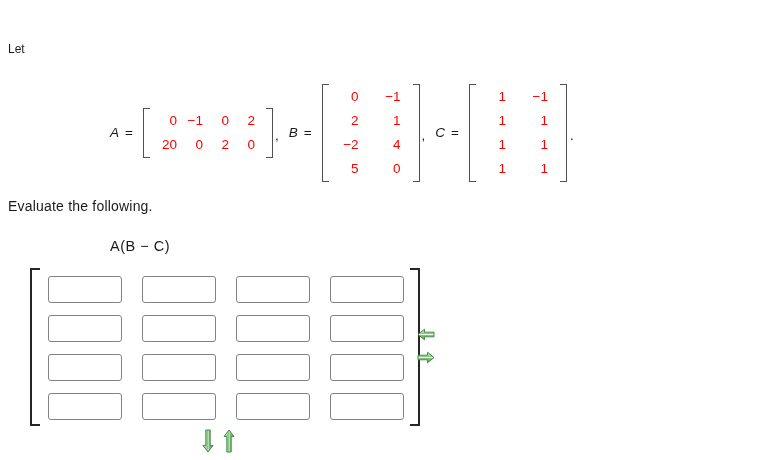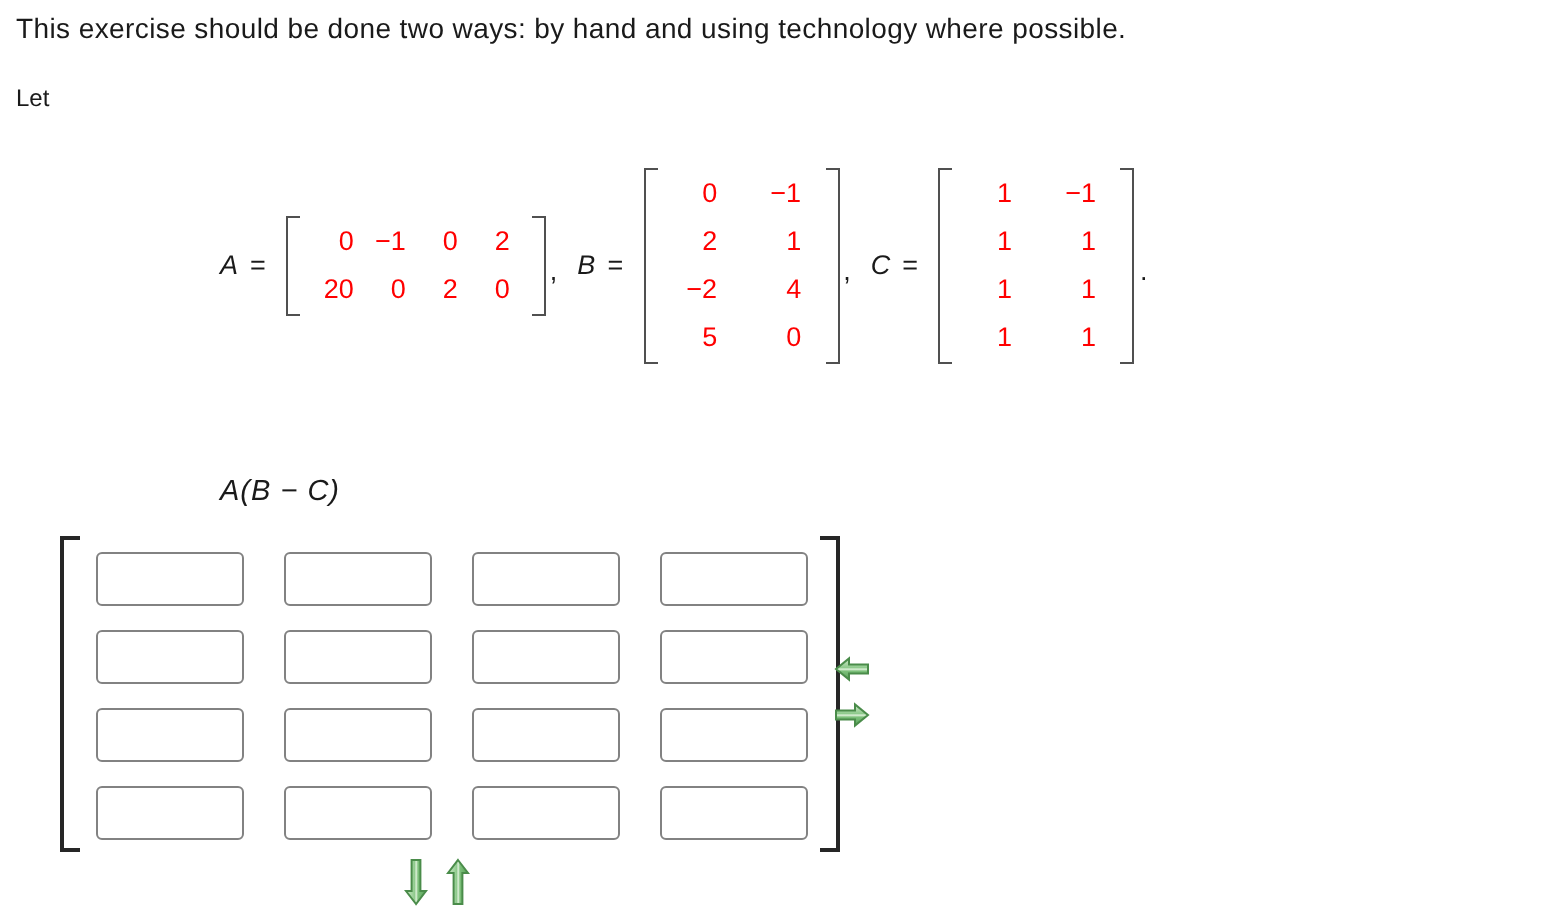--- a/index.html
+++ b/index.html
@@ -7,21 +7,21 @@
     position:relative;
     width:773px;height:460px;
     background:#ffffff;
     font-family:"Liberation Sans", sans-serif;
     color:#1a1a1a;
     overflow:hidden;
   }
   .intro{position:absolute;left:8px;top:6px;font-size:14px;letter-spacing:.2px;}
   .let{position:absolute;left:8px;top:42px;font-size:12px;}
   .evaluate{position:absolute;left:8px;top:198px;font-size:14px;letter-spacing:.2px;}
-  .expr{position:absolute;left:110px;top:238px;font-size:14.5px;font-style:italic;letter-spacing:.5px;}
+  .expr{position:absolute;left:110px;top:238px;font-size:14.5px;letter-spacing:.5px;}
 
   
   .equation{
     position:absolute;left:110px;top:83px;height:99px;
     display:flex;align-items:center;font-size:13.5px;
   }
   .mname{font-style:italic;margin-right:6px;}
   .meq{margin-right:10px;}
   .sep{margin:6px 10px 0 2px;}
   .period{margin:6px 0 0 3px;}
@@ -57,21 +57,20 @@
   .col-controls{position:absolute;left:417px;top:328px;display:flex;flex-direction:column;gap:10px;}
   .row-controls{position:absolute;left:202px;top:429px;display:flex;gap:9px;}
   button.arrow{background:none;border:none;padding:0;margin:0;cursor:pointer;line-height:0;}
   .hidden-defs{position:absolute;width:0;height:0;}
 </style>
 </head>
 <body>
 
 <div class="page">
 
-  <div class="intro">This exercise should be done two ways: by hand and using technology where possible.</div>
   <div class="let">Let</div>
 
   <div class="equation">
     <span class="mname">A</span>
     <span class="meq">=</span>
     <span class="matrix">
       <span class="brk l"></span>
       <span class="mgrid c4">
         <span>0</span>
         <span>−1</span>
@@ -116,20 +115,21 @@
         <span>1</span>
         <span>1</span>
         <span>1</span>
         <span>1</span>
       </span>
       <span class="brk r"></span>
     </span>
     <span class="period">.</span>
   </div>
 
+  <div class="evaluate">Evaluate the following.</div>
   <div class="expr">A(B − C)</div>
 
   <svg class="hidden-defs" aria-hidden="true">
     <defs>
       <linearGradient id="agrad" x1="0" y1="0" x2="0" y2="1">
         <stop offset="0" stop-color="#cfe9ca"></stop>
         <stop offset="0.45" stop-color="#8cc98a"></stop>
         <stop offset="0.5" stop-color="#e8f6e4"></stop>
         <stop offset="0.6" stop-color="#7dc07b"></stop>
         <stop offset="1" stop-color="#57a257"></stop>

